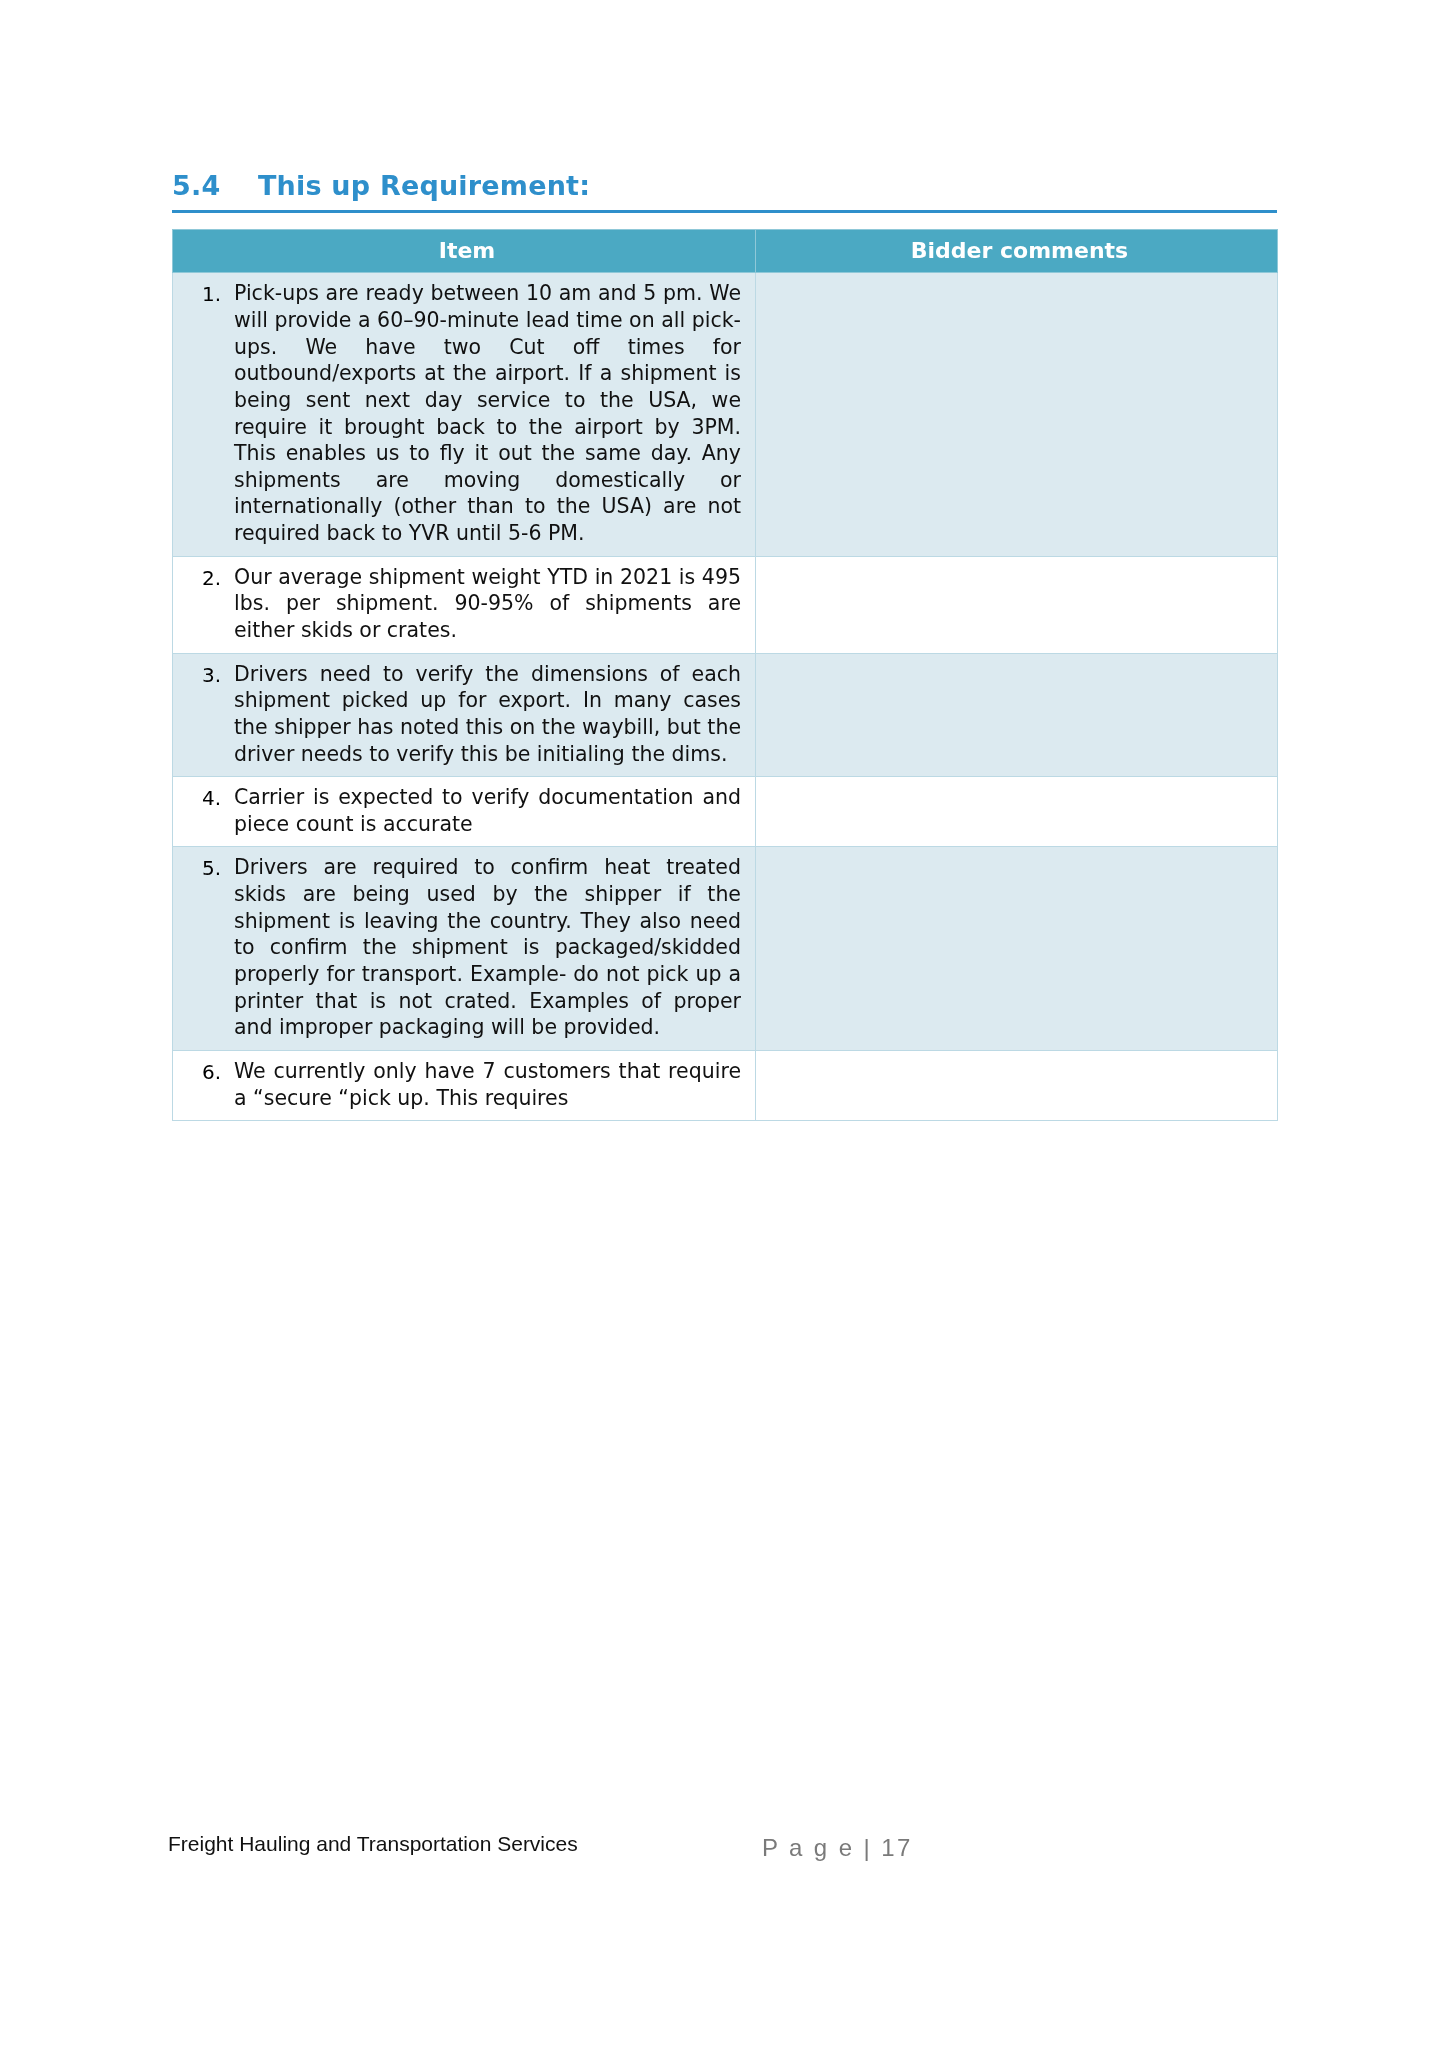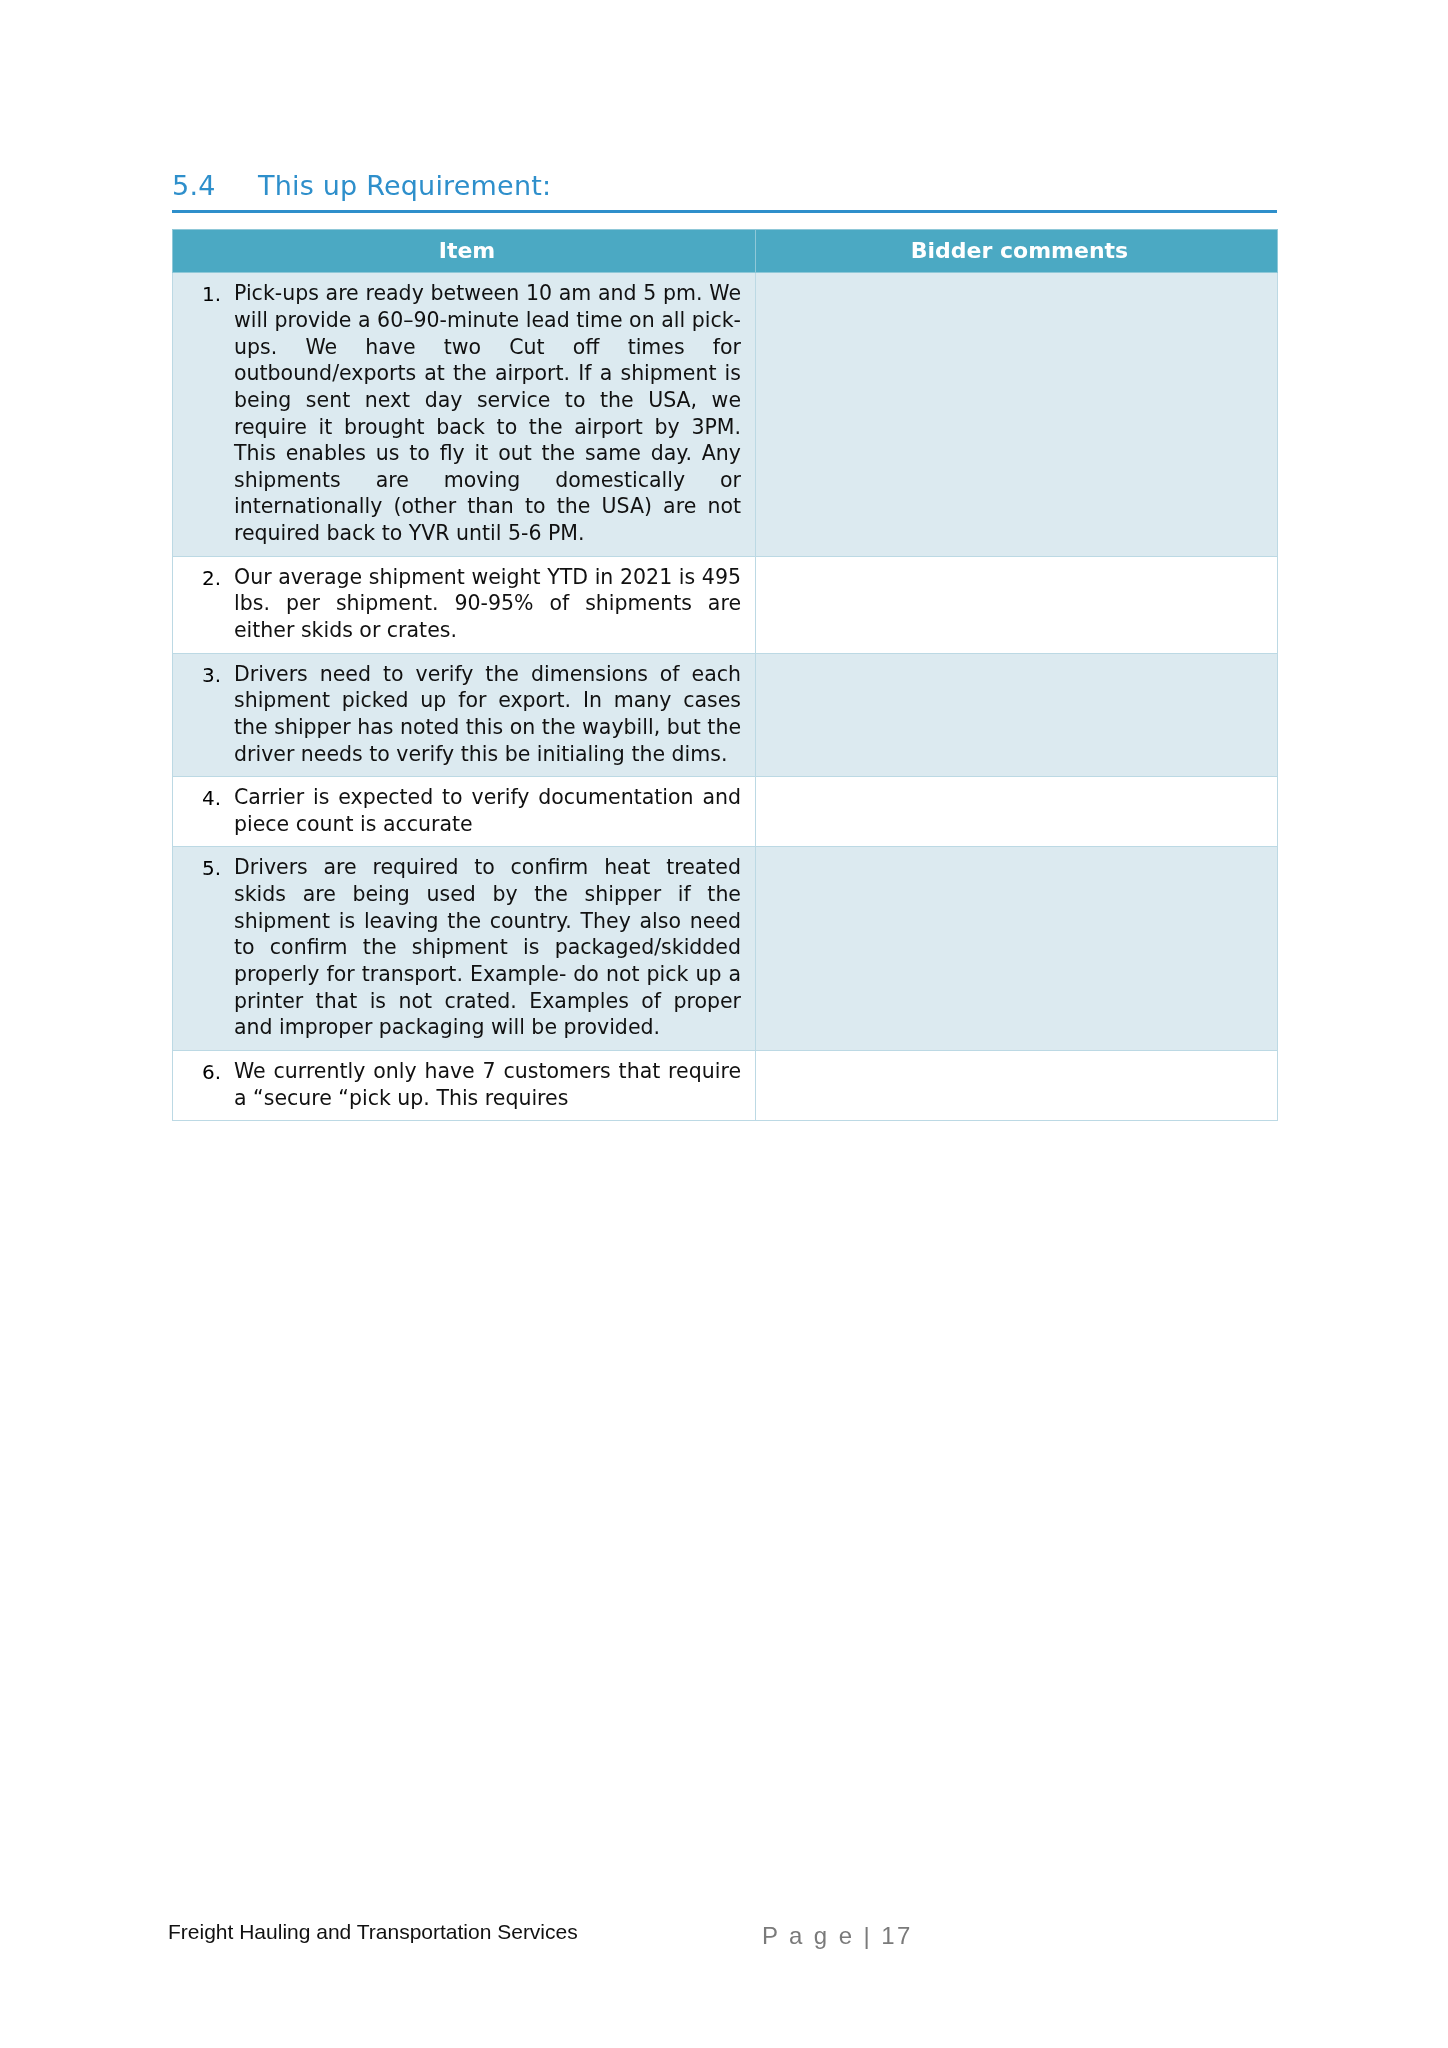--- a/index.html
+++ b/index.html
@@ -28,21 +28,21 @@
     left: 172px;
     top: 170px;
     width: 1105px;
   }
   .heading-row {
     display: flex;
     align-items: baseline;
     color: #2E8FCB;
     font-family: "DejaVu Sans", sans-serif;
     font-size: 27px;
-    font-weight: 400;
+    font-weight: 700;
     letter-spacing: 0.2px;
     white-space: nowrap;
   }
   .heading-num {
     width: 86px;
     flex: 0 0 86px;
   }
   .heading-text { }
   .heading-rule {
     margin-top: 9px;
@@ -115,21 +115,21 @@
     hyphens: none;
   }
   .bidder-cell {
     padding: 7px 10px;
   }
 
   
   .footer {
     position: absolute;
     left: 0;
-    top: 1920px;
+    top: 1832px;
     width: 1448px;
     height: 40px;
   }
   .footer-left {
     position: absolute;
     left: 168px;
     top: 0;
     font-family: "Liberation Sans", sans-serif;
     font-size: 21px;
     color: #111111;

